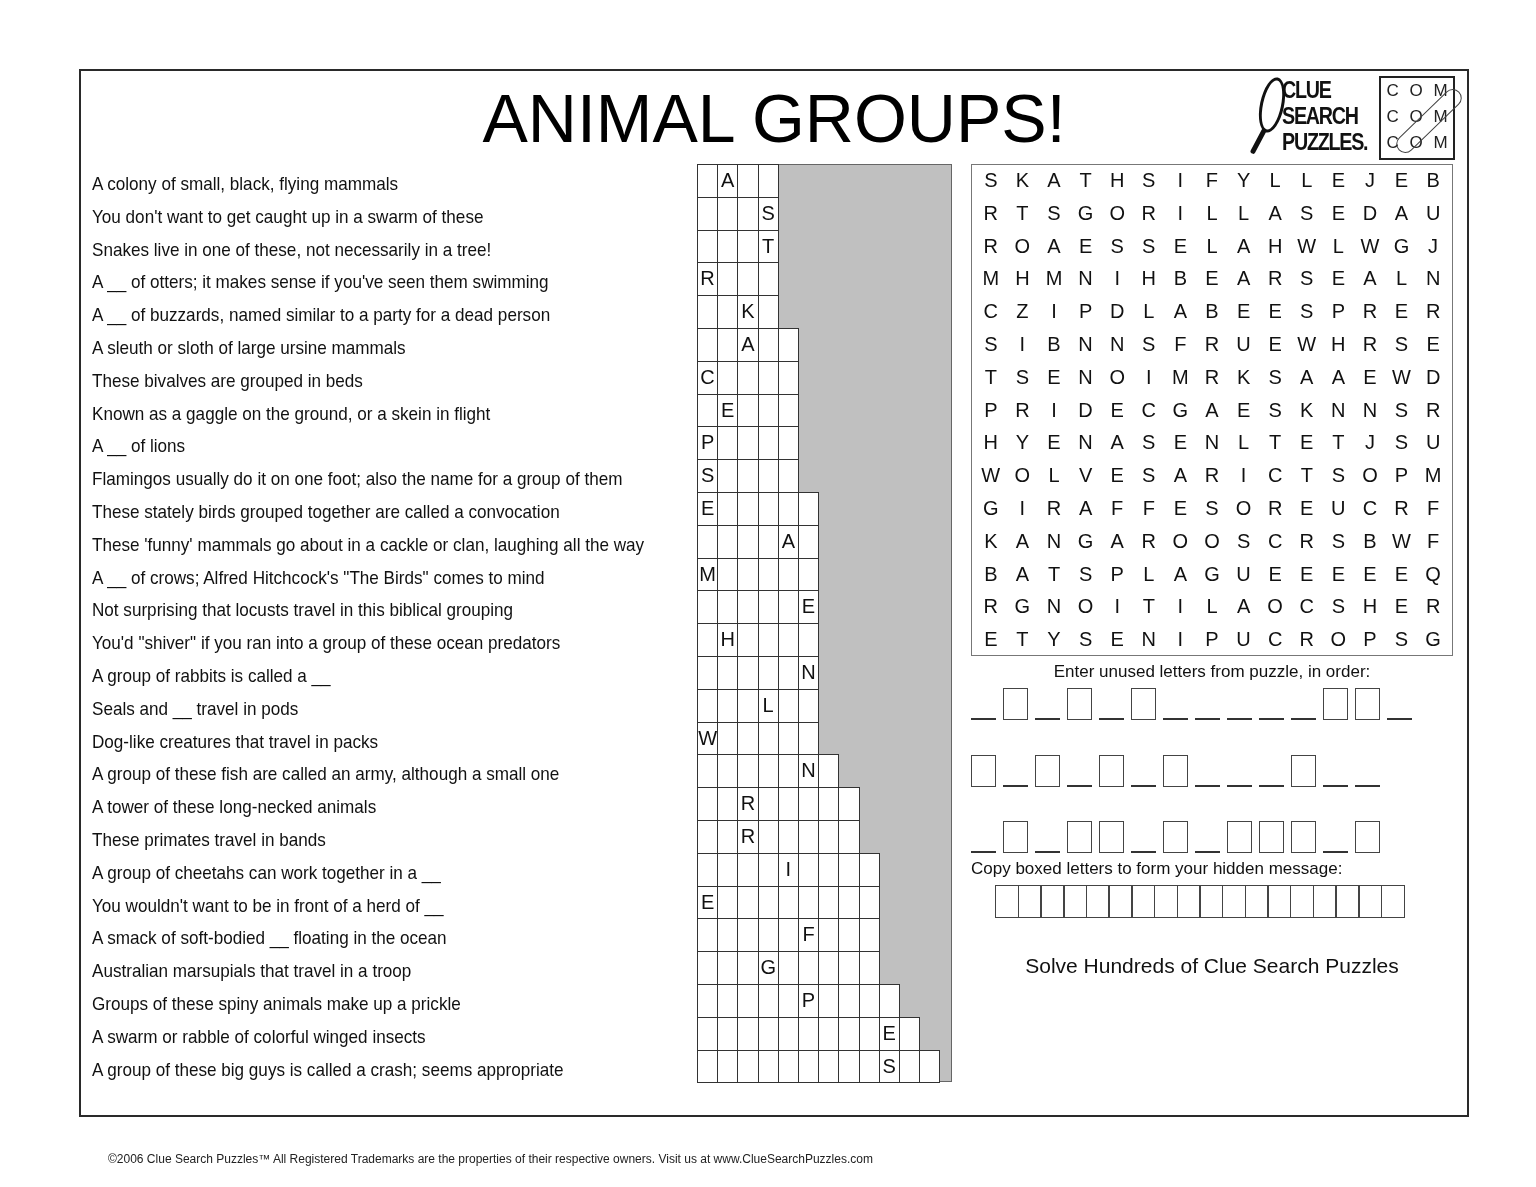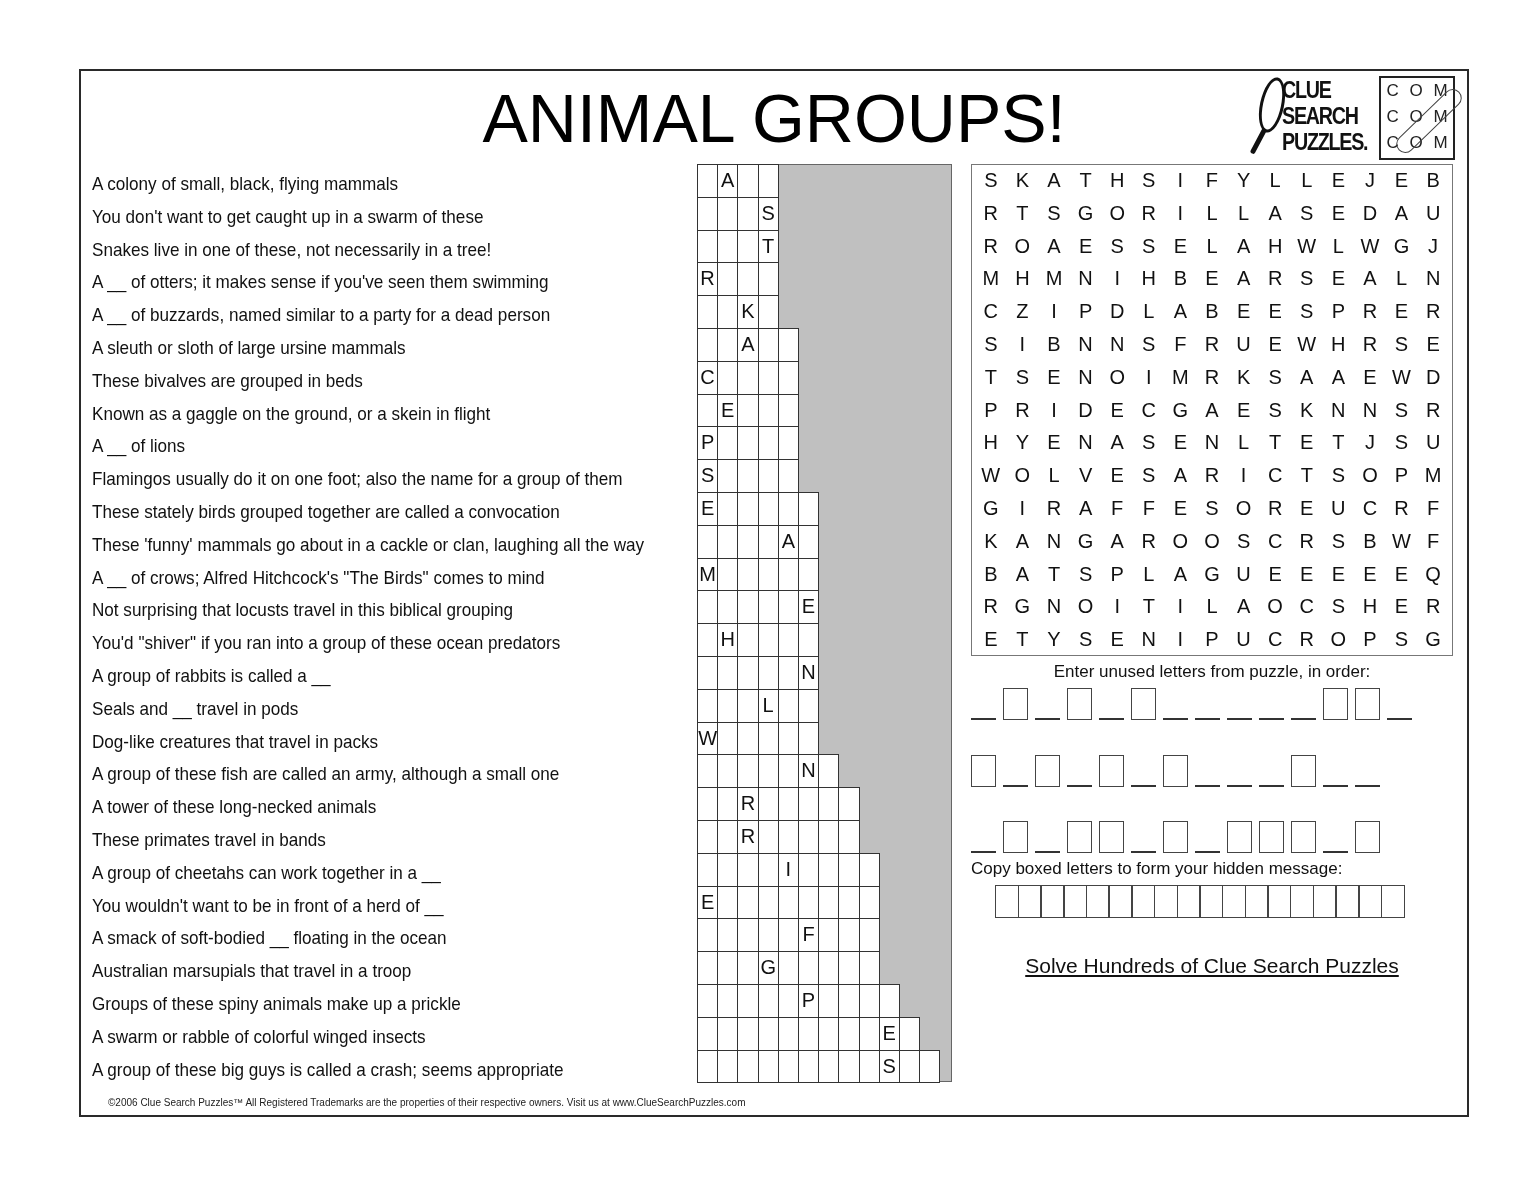--- a/index.html
+++ b/index.html
@@ -29,25 +29,25 @@
   .unused-label { position:absolute; left:971px; top:662px; width:482px; text-align:center; font-size:17px; color:#111; }
   .slots { position:absolute; left:971px; display:flex; align-items:flex-end; height:34px; }
   .slot { width:25px; height:30px; margin-right:7px; box-sizing:border-box; }
   .slot.line { border-bottom:2px solid #333; height:30px; }
   .slot.box { border:1.5px solid #444; height:32px; }
 
   .hidden-label { position:absolute; left:971px; top:859px; width:482px; text-align:left; font-size:17px; color:#111; }
   .hidden-boxes { position:absolute; left:995px; top:885px; display:flex; }
   .hbox { width:24.2px; height:33px; border:1.5px solid #444; box-sizing:border-box; margin-right:-1.5px; }
 
-  .promo { position:absolute; left:971px; top:948px; width:482px; text-align:center; font-size:21px; color:#111;text-decoration:underline; }
+  .promo { position:absolute; left:971px; top:948px; width:482px; text-align:center; font-size:21px; color:#111; }
   .promo div { height:35px; line-height:35px; }
   .promo .link { text-decoration:underline; }
 
-  .footer { position:absolute; left:108px; top:1097px; font-size:10px; color:#222; white-space:nowrap; }
+  .footer { position:absolute; left:108px; top:1152px; font-size:12px; color:#222; white-space:nowrap; }
 </style>
 </head>
 <body>
 
 <div class="page"></div>
 
 <div class="title">ANIMAL GROUPS!</div>
 
 <div class="logo">
   <div class="glass-ring"></div>

